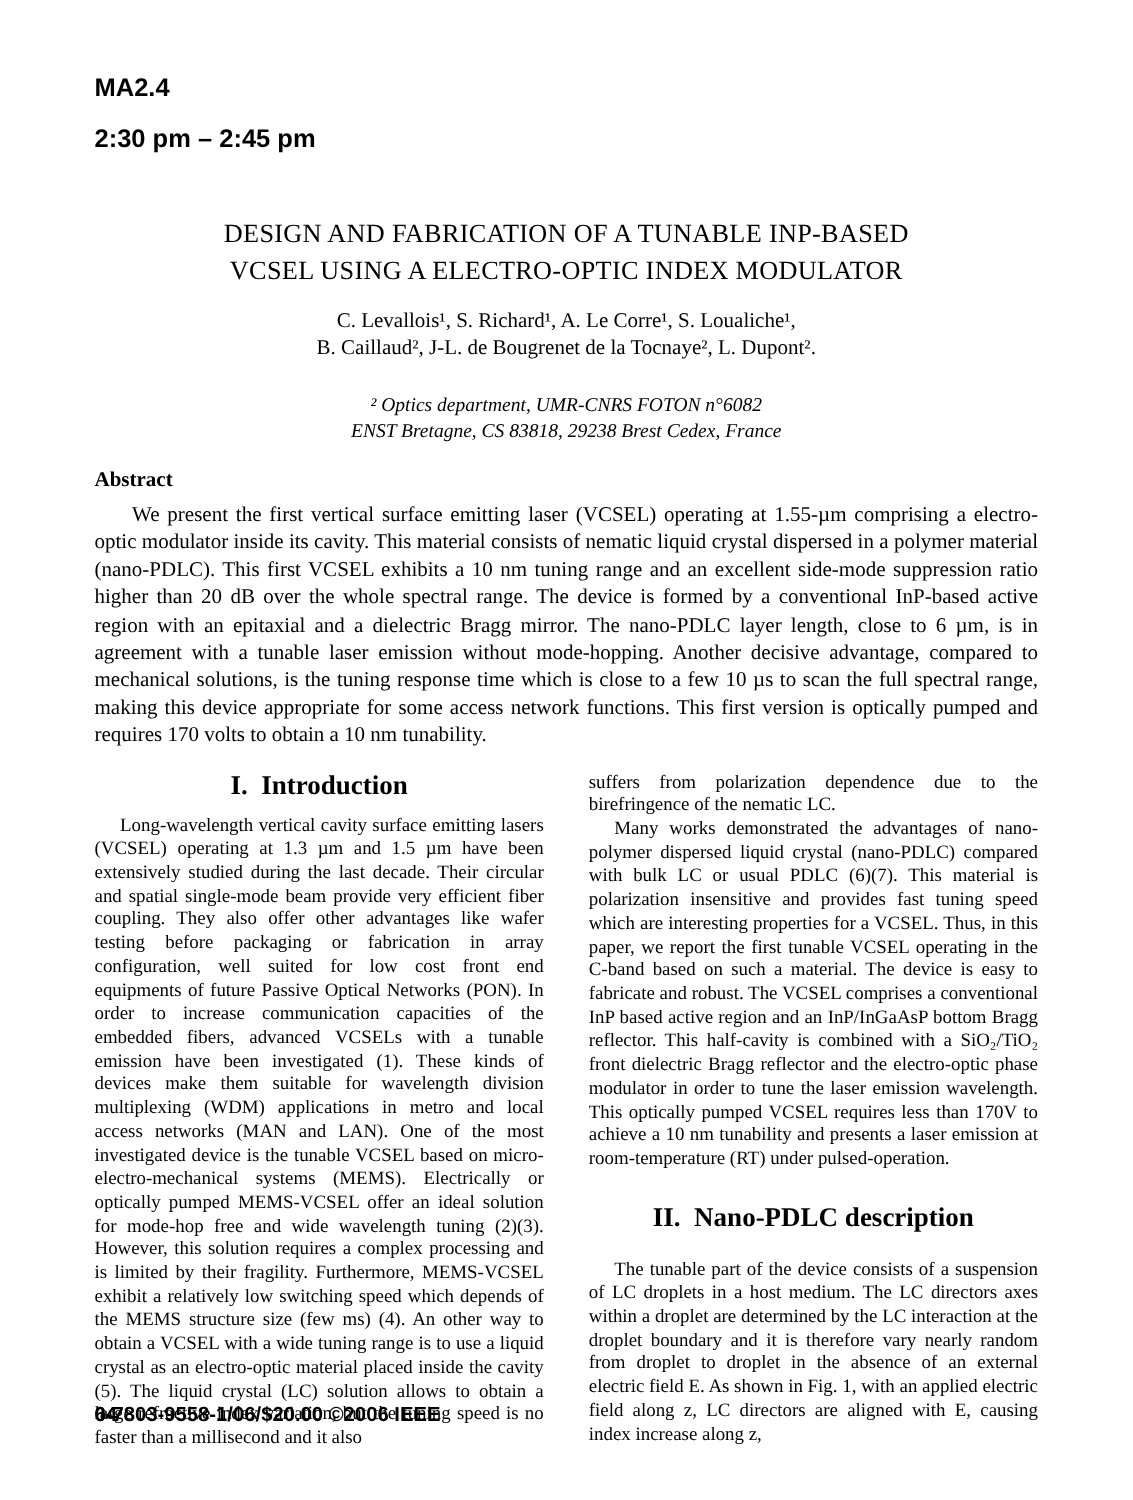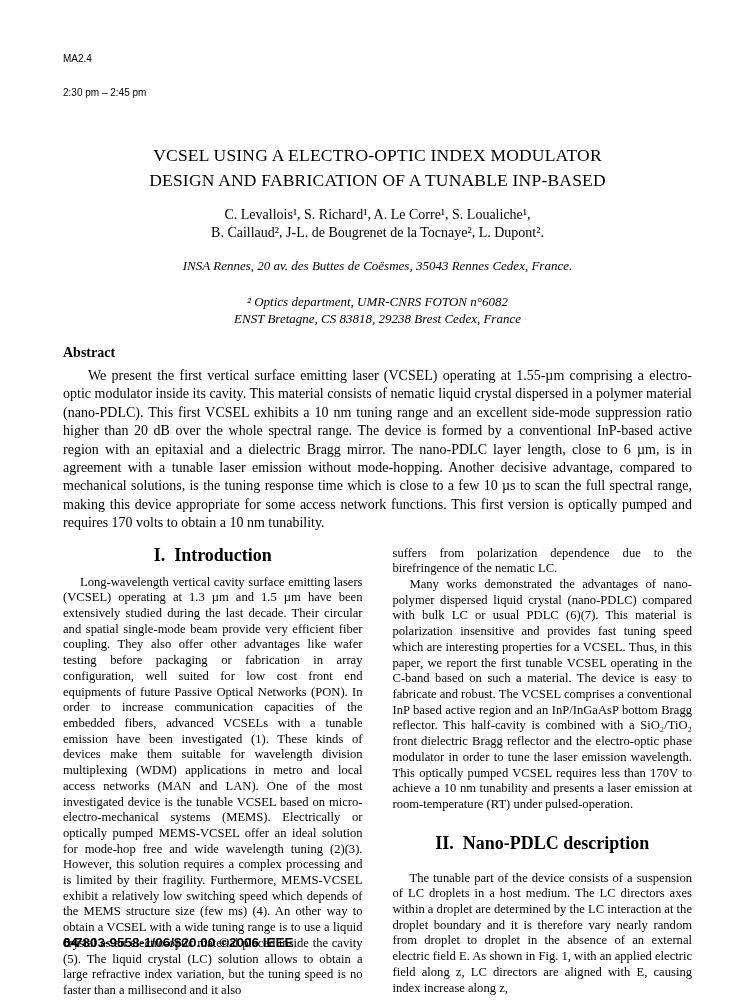--- a/index.html
+++ b/index.html
@@ -10,22 +10,22 @@
     height: 1000px;
     background: #ffffff;
     color: #000000;
     font-family: "Liberation Serif", serif;
     overflow: hidden;
   }
   .content { padding: 33px 63px 0 63px; }
 
   .session {
     font-family: "Liberation Sans", sans-serif;
-    font-weight: normal;
-    font-size: 10px;
+    font-weight: bold;
+    font-size: 17px;
     line-height: 17px;
     white-space: pre-line;
   }
 
   .title {
     margin-top: 25px;
     text-align: center;
     font-size: 17.5px;
     line-height: 25px;
     letter-spacing: 0.2px;
@@ -108,31 +108,30 @@
 
 <div class="page">
   <div class="content">
 
     <div class="session">
       <div>MA2.4</div>
       <div>2:30 pm – 2:45 pm</div>
     </div>
 
     <div class="title">
+      <div>DESIGN AND FABRICATION OF A TUNABLE INP-BASED</div>
       <div>VCSEL USING A ELECTRO-OPTIC INDEX MODULATOR</div>
-      <div>DESIGN AND FABRICATION OF A TUNABLE INP-BASED</div>
     </div>
 
     <div class="authors">
       <div>C. Levallois¹, S. Richard¹, A. Le Corre¹, S. Loualiche¹,</div>
       <div>B. Caillaud², J-L. de Bougrenet de la Tocnaye², L. Dupont².</div>
     </div>
 
     <div class="affiliation affil-1">
-      <div>INSA Rennes, 20 av. des Buttes de Coësmes, 35043 Rennes Cedex, France.</div>
     </div>
 
     <div class="affiliation affil-2">
       <div>² Optics department, UMR-CNRS FOTON n°6082</div>
       <div>ENST Bretagne, CS 83818, 29238 Brest Cedex, France</div>
     </div>
 
     <div class="abstract-heading">Abstract</div>
     <p class="abstract-text">We present the first vertical surface emitting laser (VCSEL) operating at 1.55-µm comprising a electro-optic modulator inside its cavity. This material consists of nematic liquid crystal dispersed in a polymer material (nano-PDLC). This first VCSEL exhibits a 10 nm tuning range and an excellent side-mode suppression ratio higher than 20 dB over the whole spectral range. The device is formed by a conventional InP-based active region with an epitaxial and a dielectric Bragg mirror. The nano-PDLC layer length, close to 6 µm, is in agreement with a tunable laser emission without mode-hopping. Another decisive advantage, compared to mechanical solutions, is the tuning response time which is close to a few 10 µs to scan the full spectral range, making this device appropriate for some access network functions. This first version is optically pumped and requires 170 volts to obtain a 10 nm tunability.</p>
 

